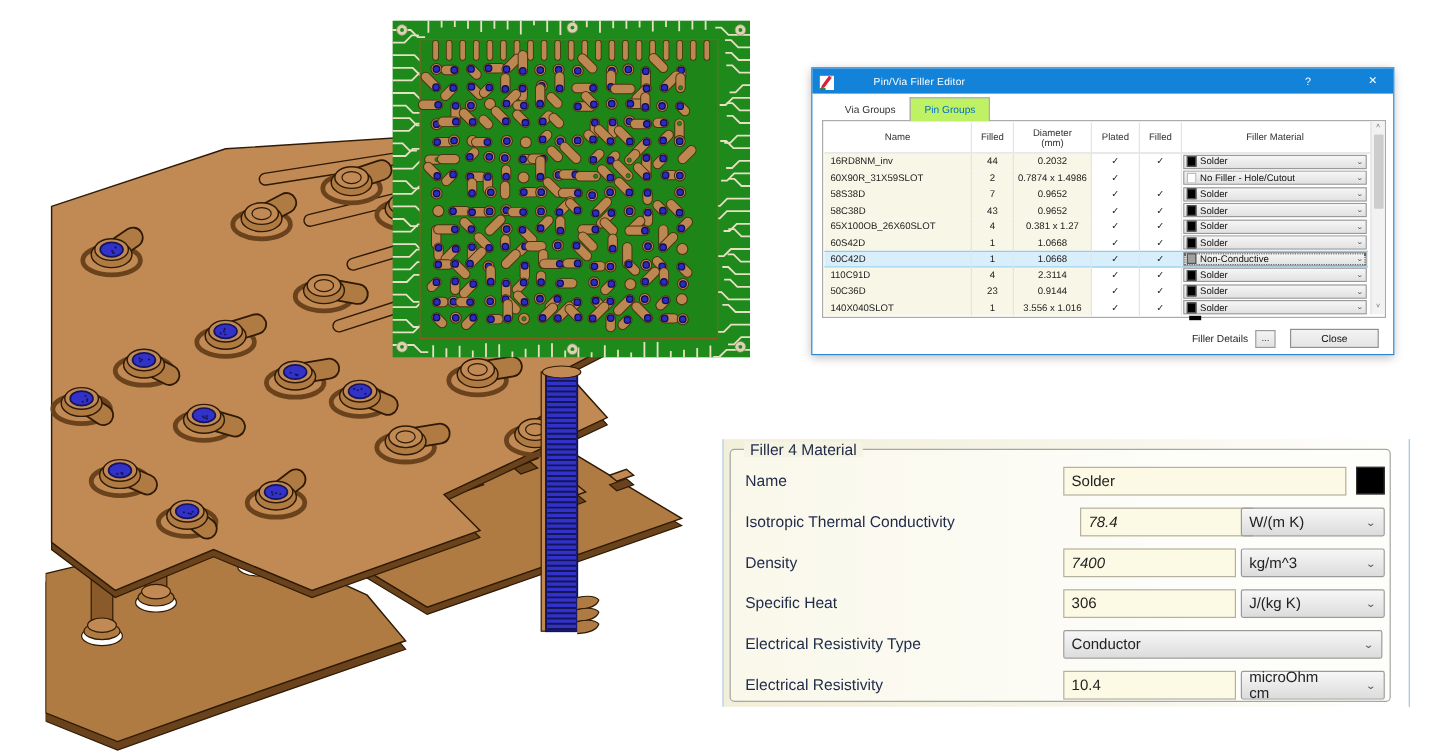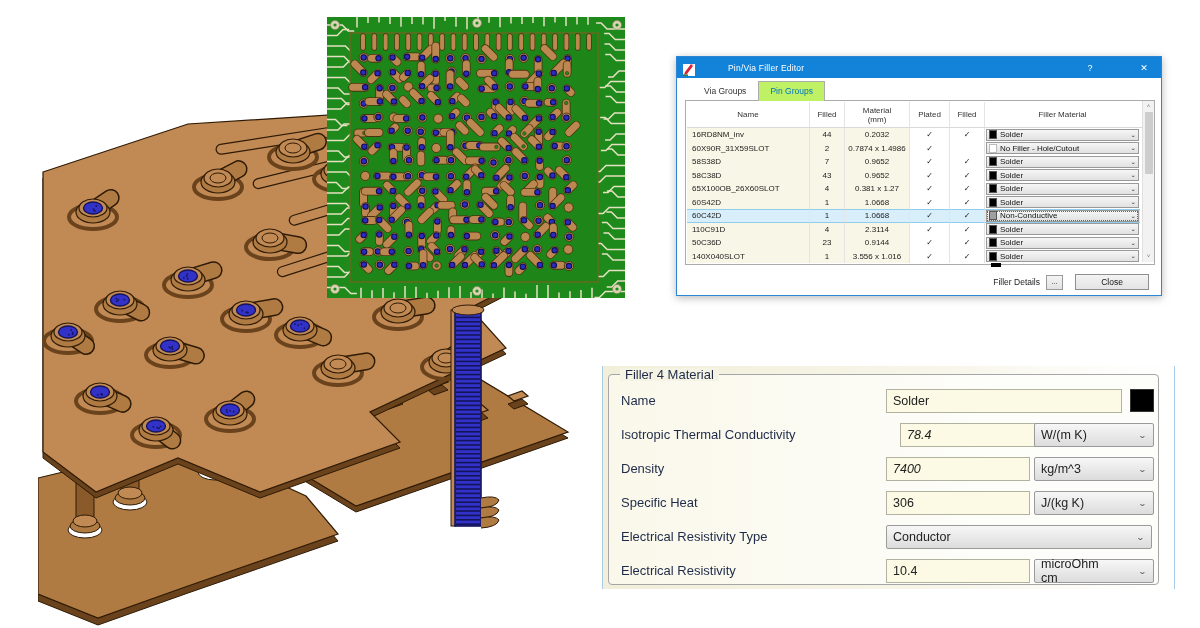--- a/index.html
+++ b/index.html
@@ -1102,21 +1102,21 @@
   <div class="contentbox">
     <div class="ptable" id="ptable">
         <div class="prow header">
           <div class="pcell c-name">
             <div>Name</div>
           </div>
           <div class="pcell c-count">
             <div>Filled</div>
           </div>
           <div class="pcell c-diam">
-            <div>Material</div>
+            <div>Diameter</div>
             <div>(mm)</div>
           </div>
           <div class="pcell c-plated">
             <div>Plated</div>
           </div>
           <div class="pcell c-filled">
             <div>Filled</div>
           </div>
           <div class="pcell c-mat">
             <div>Filler Material</div>

